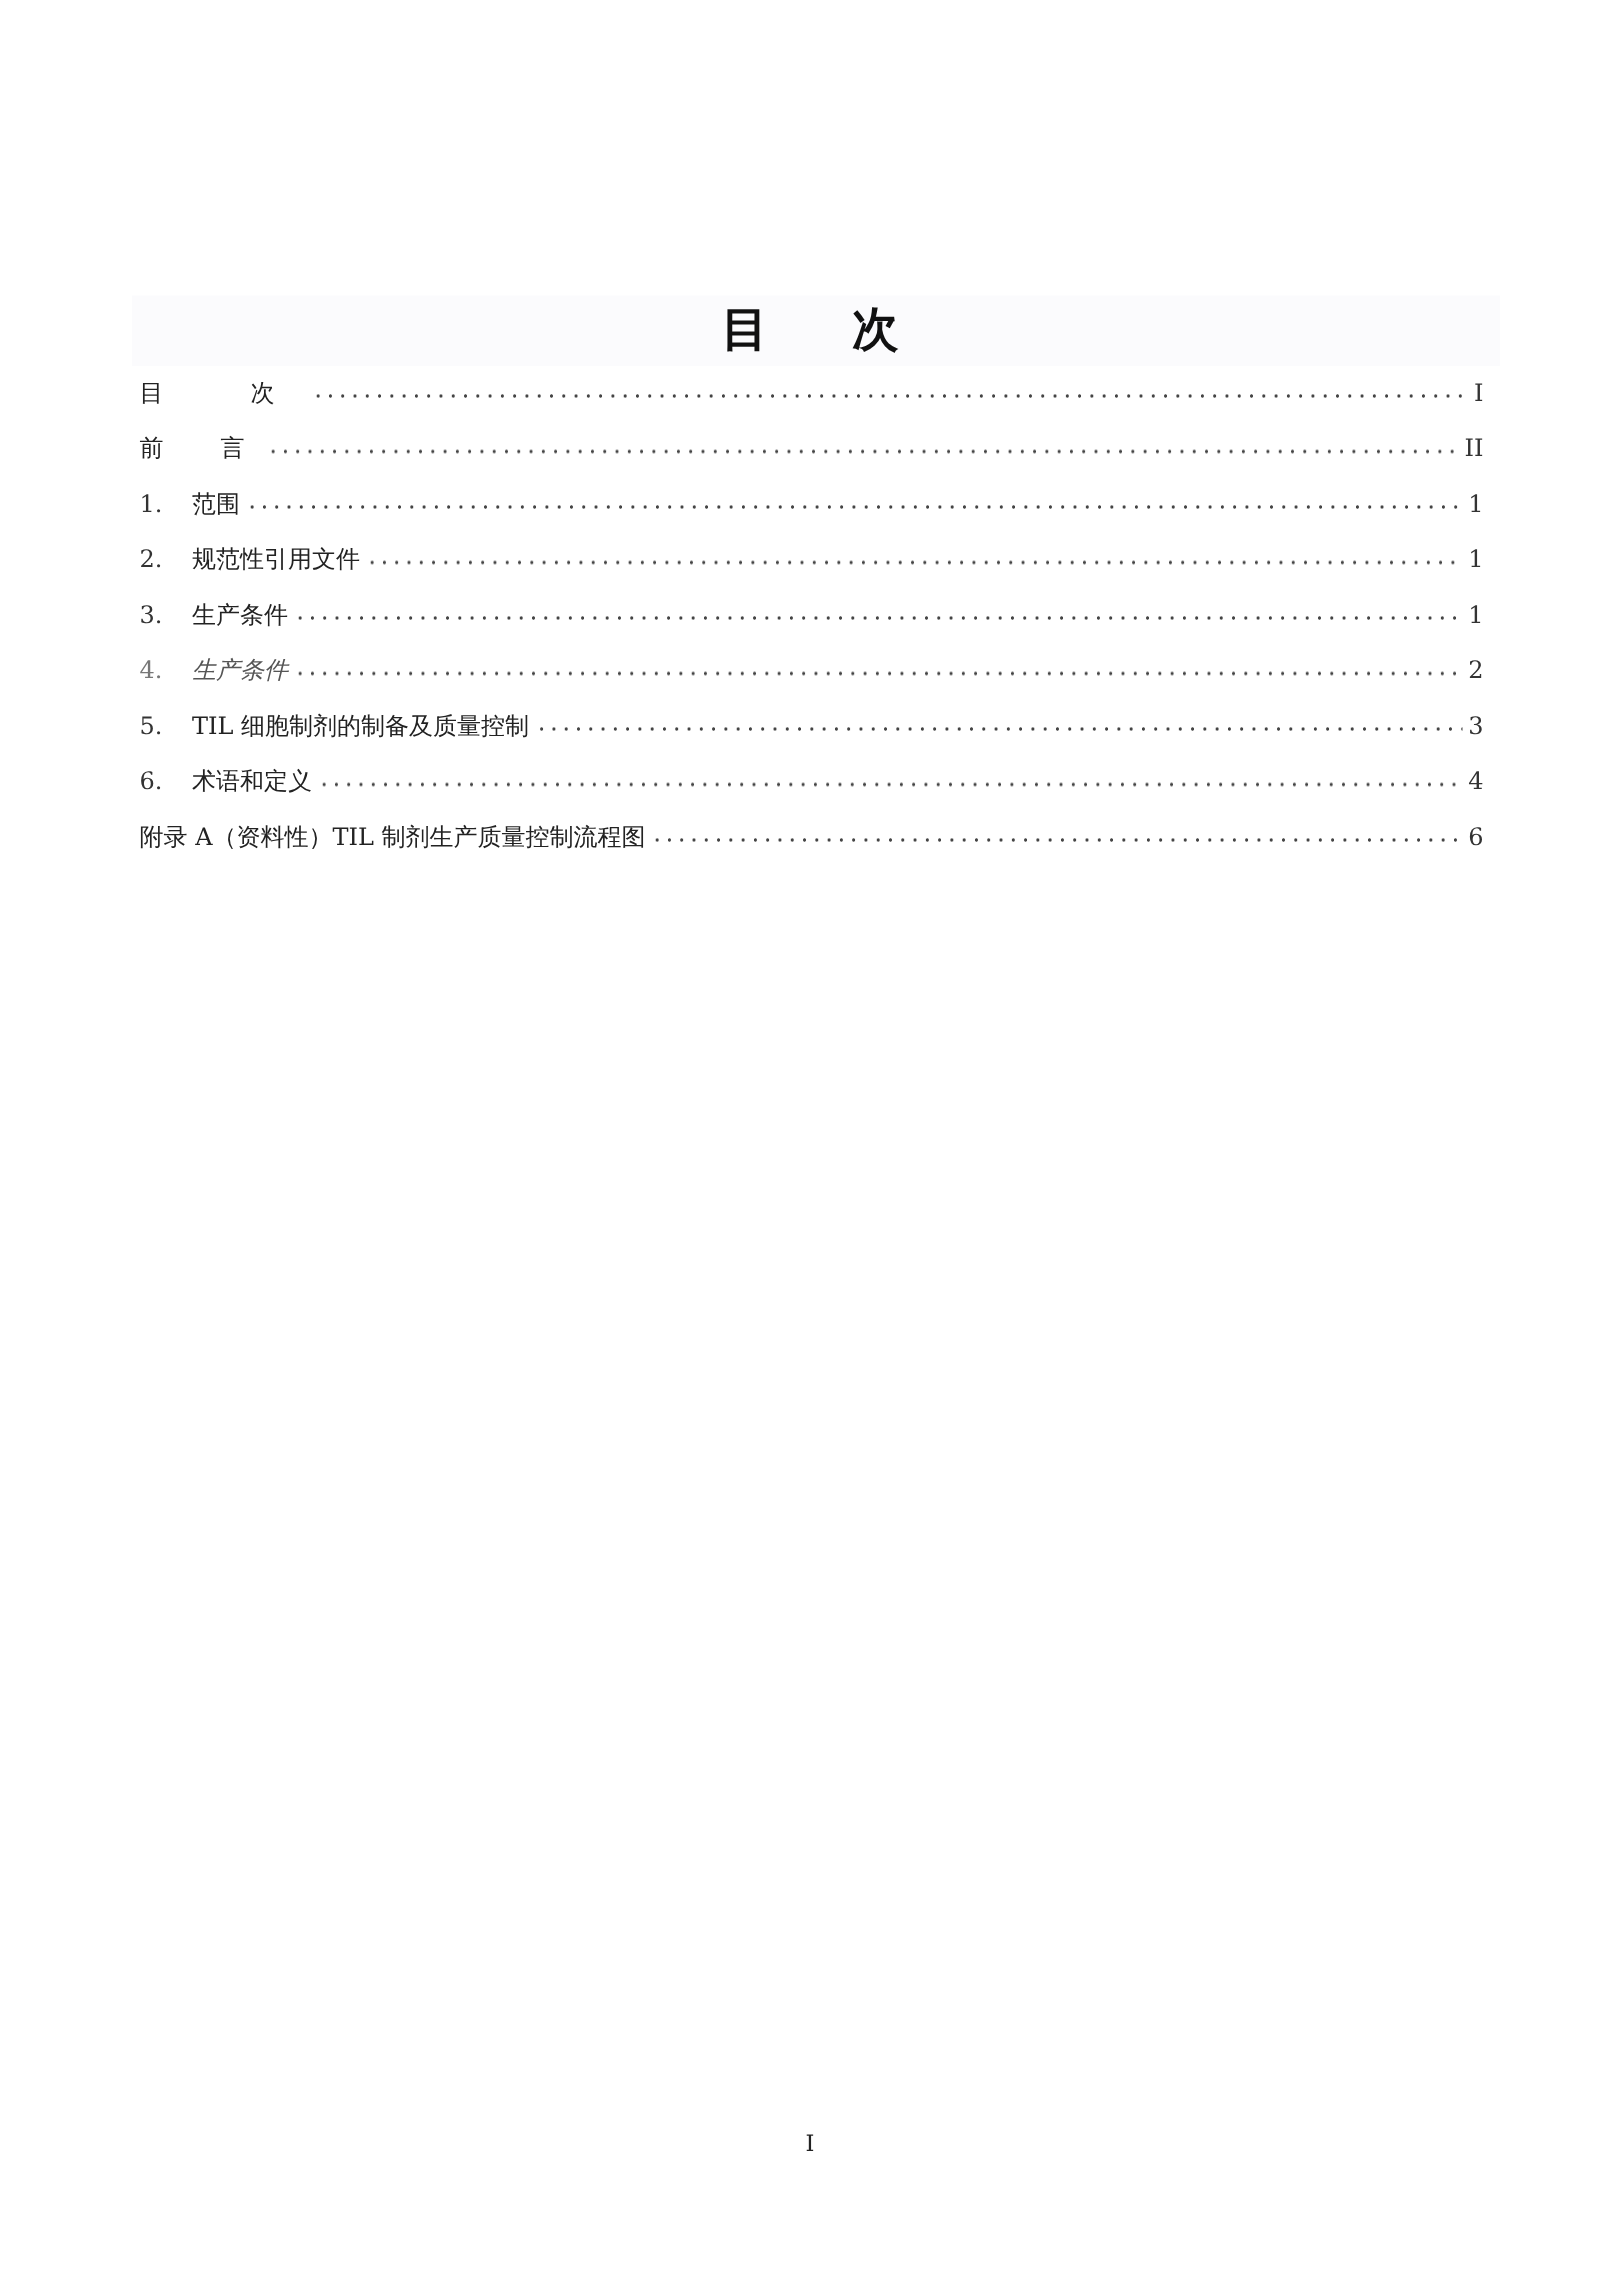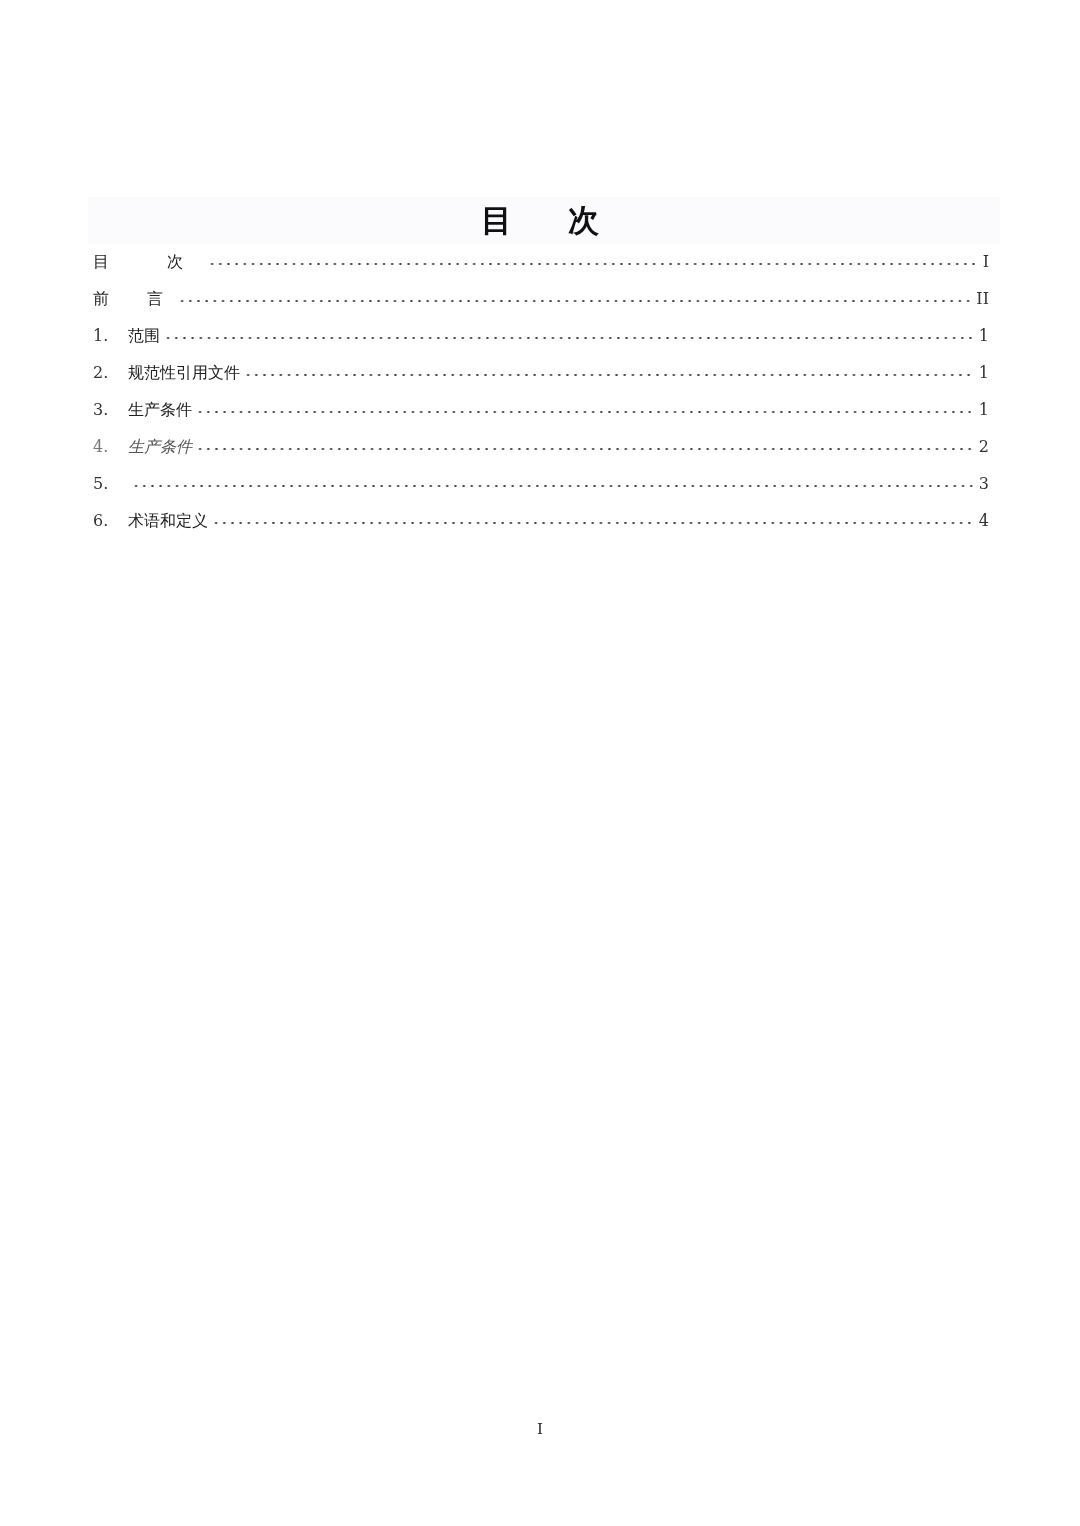--- a/index.html
+++ b/index.html
@@ -145,24 +145,30 @@
     <span class="toc-page">1</span>
   </li>
   <li class="toc-row">
     <span class="toc-num" style="color:#777">4.</span>
     <span class="toc-label dim">生产条件</span>
     <span class="leader"></span>
     <span class="toc-page">2</span>
   </li>
   <li class="toc-row">
     <span class="toc-num">5.</span>
+    <span class="toc-label">TIL 细胞制剂的制备及质量控制</span>
     <span class="leader"></span>
     <span class="toc-page">3</span>
   </li>
   <li class="toc-row">
     <span class="toc-num">6.</span>
     <span class="toc-label">术语和定义</span>
     <span class="leader"></span>
     <span class="toc-page">4</span>
   </li>
+  <li class="toc-row">
+    <span class="toc-label">附录 A（资料性）TIL 制剂生产质量控制流程图</span>
+    <span class="leader"></span>
+    <span class="toc-page">6</span>
+  </li>
 </ul>
 
 <div class="page-footer">I</div>
 
 </body></html>

